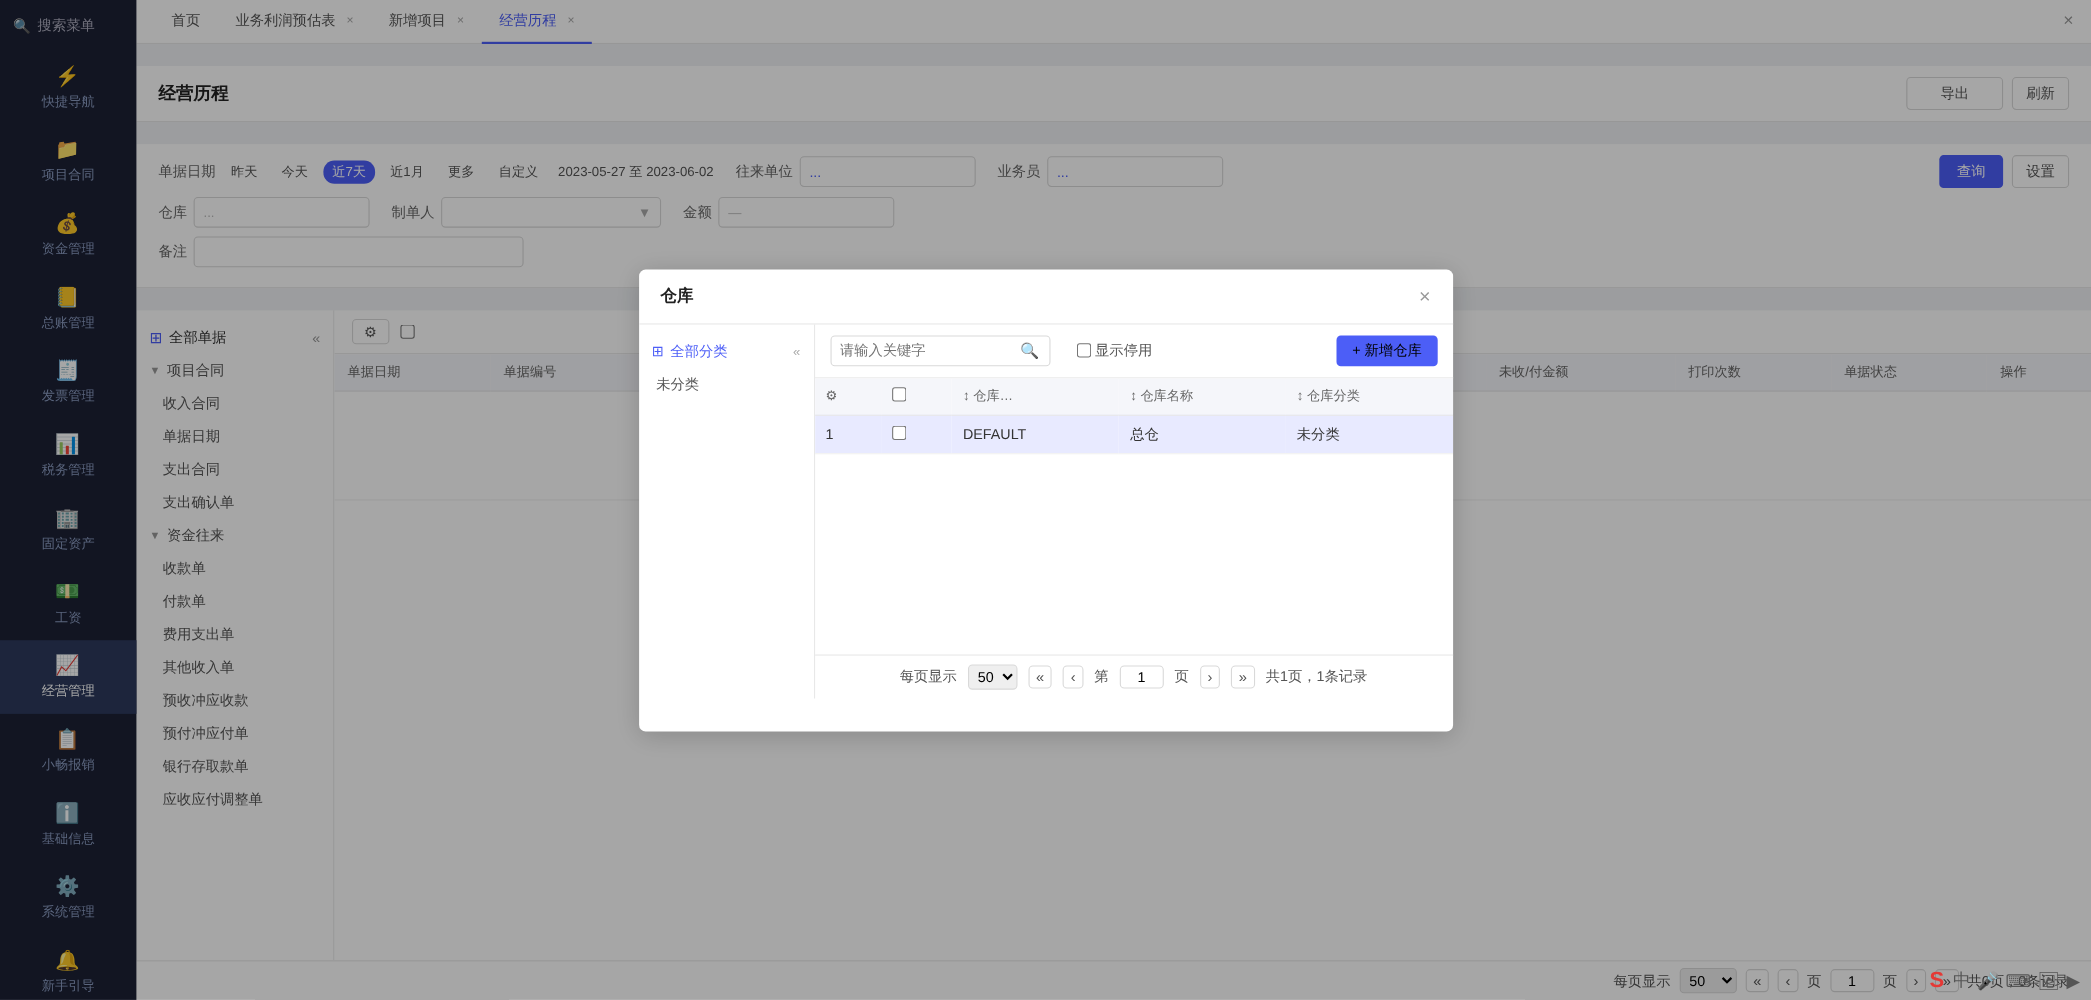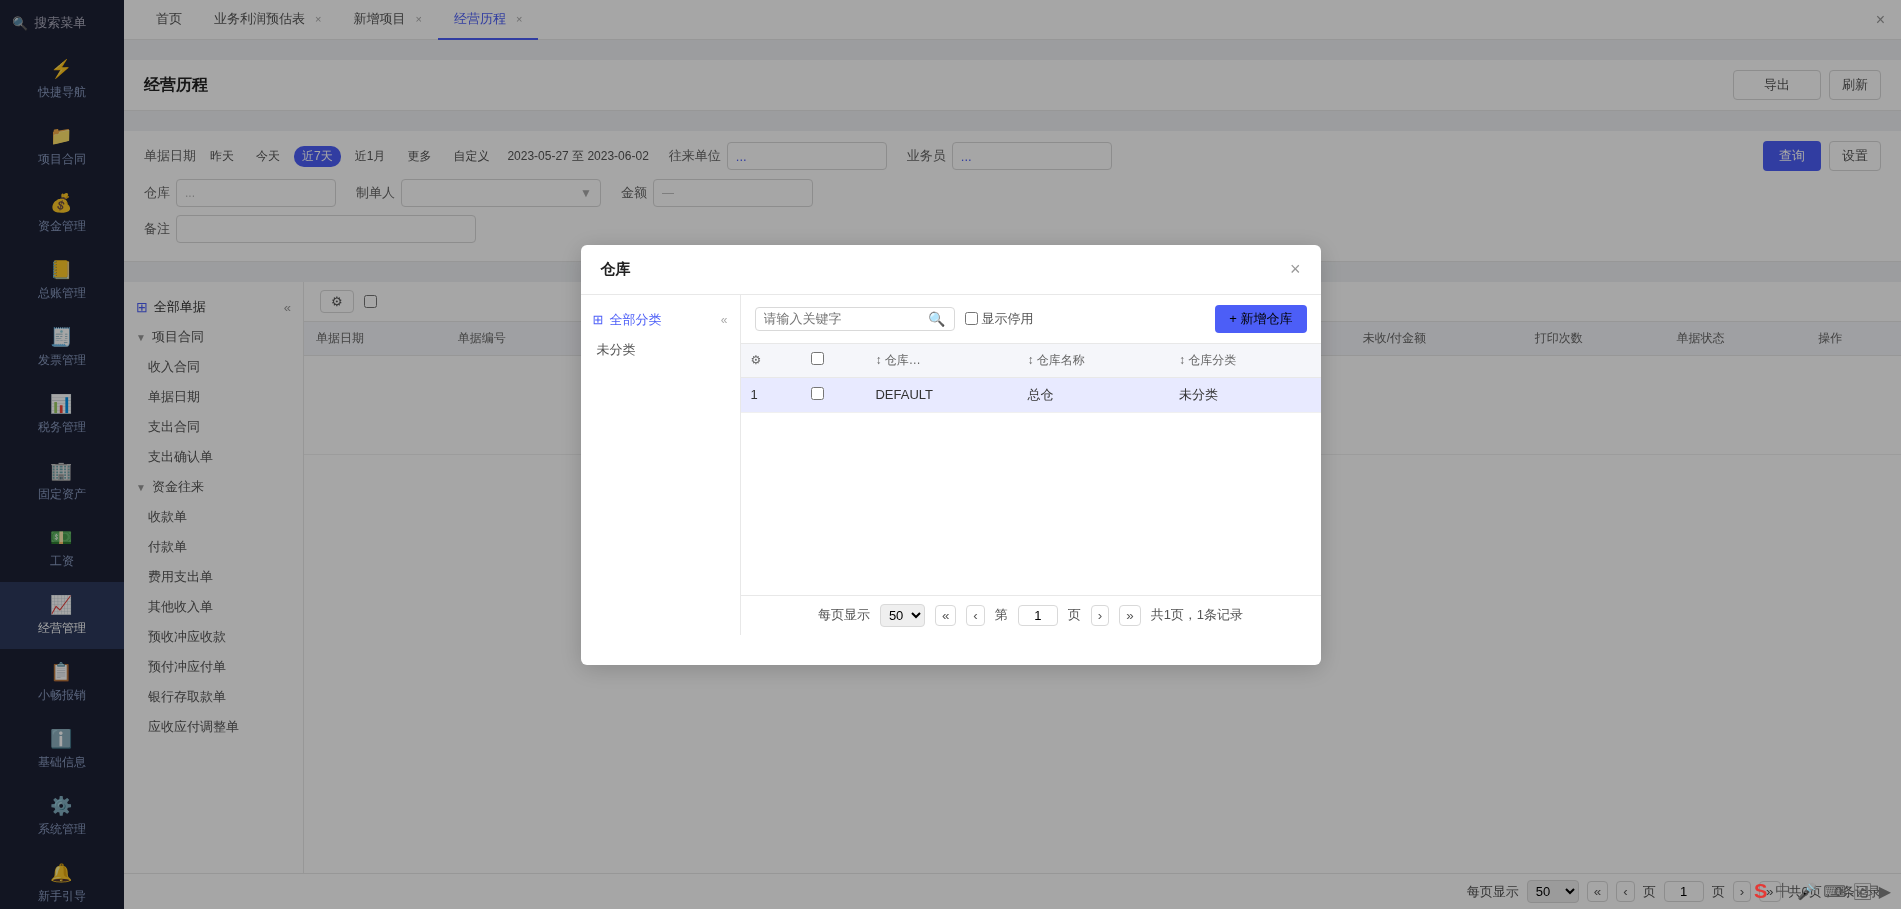--- a/index.html
+++ b/index.html
@@ -115,21 +115,21 @@
       width: 160px; border-right: 1px solid #e8e8e8; padding: 10px 0; overflow-y: auto;
     }
     .modal-left-header {
       display: flex; align-items: center; gap: 6px; padding: 6px 12px; font-size: 13px; color: #4c5ef7; cursor: pointer; font-weight: 500;
     }
     .modal-left-item {
       padding: 6px 16px; font-size: 13px; color: #555; cursor: pointer;
     }
     .modal-right { flex: 1; display: flex; flex-direction: column; }
     .modal-right-toolbar {
-      display: flex; align-items: center; gap: 10px; padding: 10px 14px; border-bottom: 1px solid #e8e8e8;
+      display: flex; gap: 24px; padding: 10px 14px; border-bottom: 1px solid #e8e8e8;
     }
     .modal-search {
       display: flex; align-items: center; border: 1px solid #d9d9d9; border-radius: 4px; padding: 3px 8px; flex: 1; max-width: 200px;
     }
     .modal-search input {
       border: none; outline: none; font-size: 13px; color: #333; width: 100%; background: transparent;
     }
     .modal-search-icon { color: #aaa; font-size: 14px; cursor: pointer; }
     .checkbox-label { display: flex; align-items: center; gap: 4px; font-size: 13px; color: #555; cursor: pointer; }
     .btn-add-warehouse { background: #4c5ef7; color: #000000; border: none; padding: 5px 14px; border-radius: 4px; cursor: pointer; font-size: 13px; margin-left: auto; }

